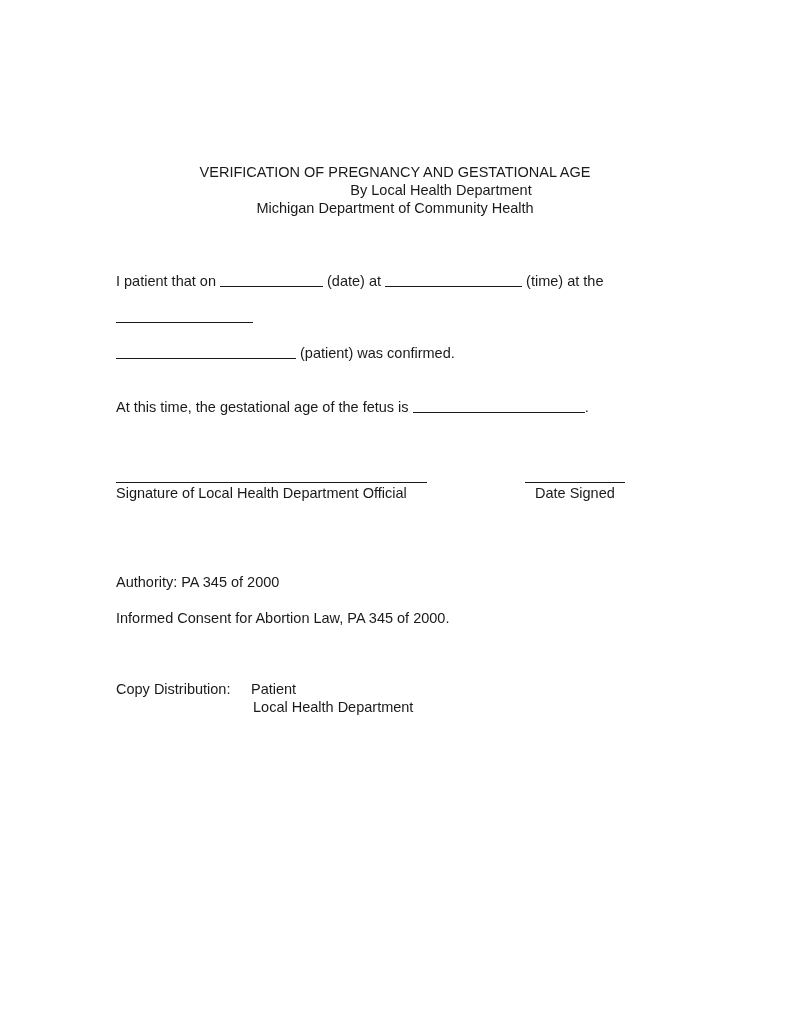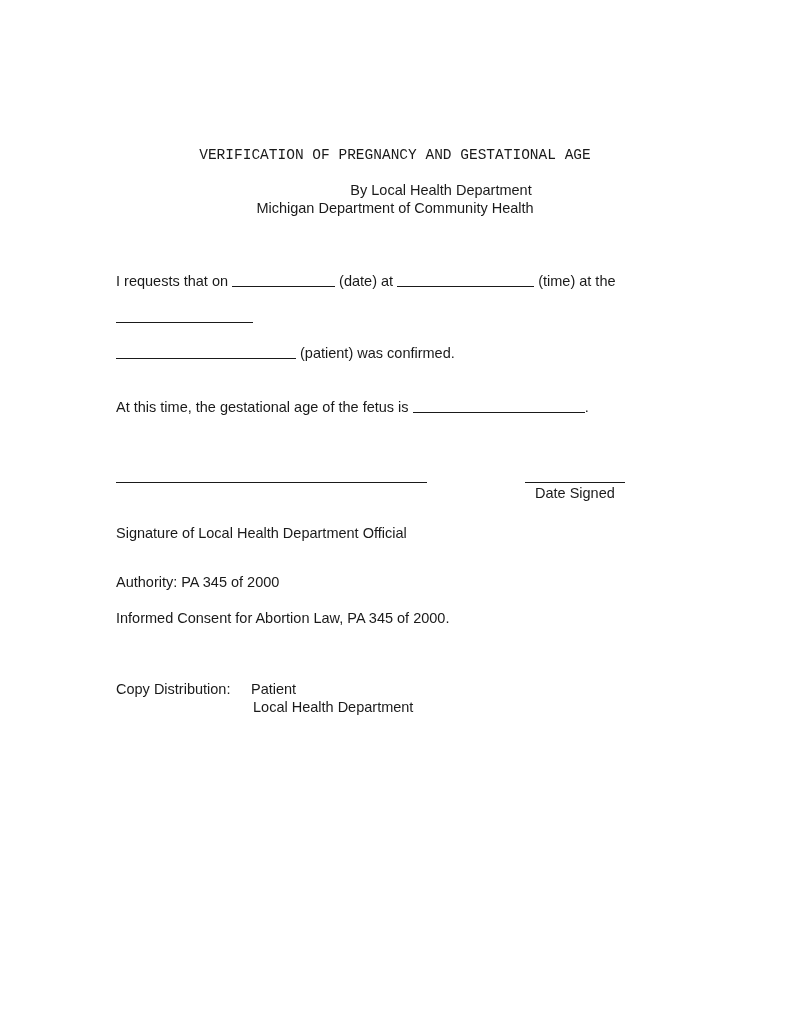--- a/index.html
+++ b/index.html
@@ -40,26 +40,26 @@
     .para {
       position: absolute;
       left: 116px;
       width: 560px;
       line-height: 17px;
     }
   </style>
 </head>
 <body>
 
-<div class="center-line" style="top:147px;font-family:Liberation Mono, monospace;">VERIFICATION OF PREGNANCY AND GESTATIONAL AGE</div>
+<div class="center-line" style="top:164px;">VERIFICATION OF PREGNANCY AND GESTATIONAL AGE</div>
 <div class="center-line" style="top:182px;padding-left:46px;">By Local Health Department</div>
 <div class="center-line" style="top:200px;">Michigan Department of Community Health</div>
 
 <div class="abs" style="left:116px; top:271px;">
-  <span>I requests that on</span>
+  <span>I patient that on</span>
   <span class="blank" style="width:103px;"></span>
   <span>(date) at</span>
   <span class="blank" style="width:137px;"></span>
   <span>(time) at the</span>
 </div>
 
 <div class="abs" style="left:116px; top:307px;">
   <span class="blank" style="width:137px;"></span>
 </div>
 
@@ -67,21 +67,21 @@
   <span class="blank" style="width:180px;"></span>
   <span>(patient) was confirmed.</span>
 </div>
 
 <div class="abs" style="left:116px; top:397px;">
   <span>At this time, the gestational age of the fetus is</span>
   <span class="blank" style="width:172px;"></span><span>.</span>
 </div>
 
 <div class="rule" style="left:116px; top:482px; width:311px;"></div>
-<div class="abs" style="left:116px; top:485px;margin-top:40px;">Signature of Local Health Department Official</div>
+<div class="abs" style="left:116px; top:485px;">Signature of Local Health Department Official</div>
 
 <div class="rule" style="left:525px; top:482px; width:100px;"></div>
 <div class="abs" style="left:535px; top:485px;">Date Signed</div>
 
 <div class="abs" style="left:116px; top:574px;">Authority: PA 345 of 2000</div>
 
 <div class="para" style="top:610px;">
   <div>Informed Consent for Abortion Law, PA 345 of 2000.</div>
 </div>
 

